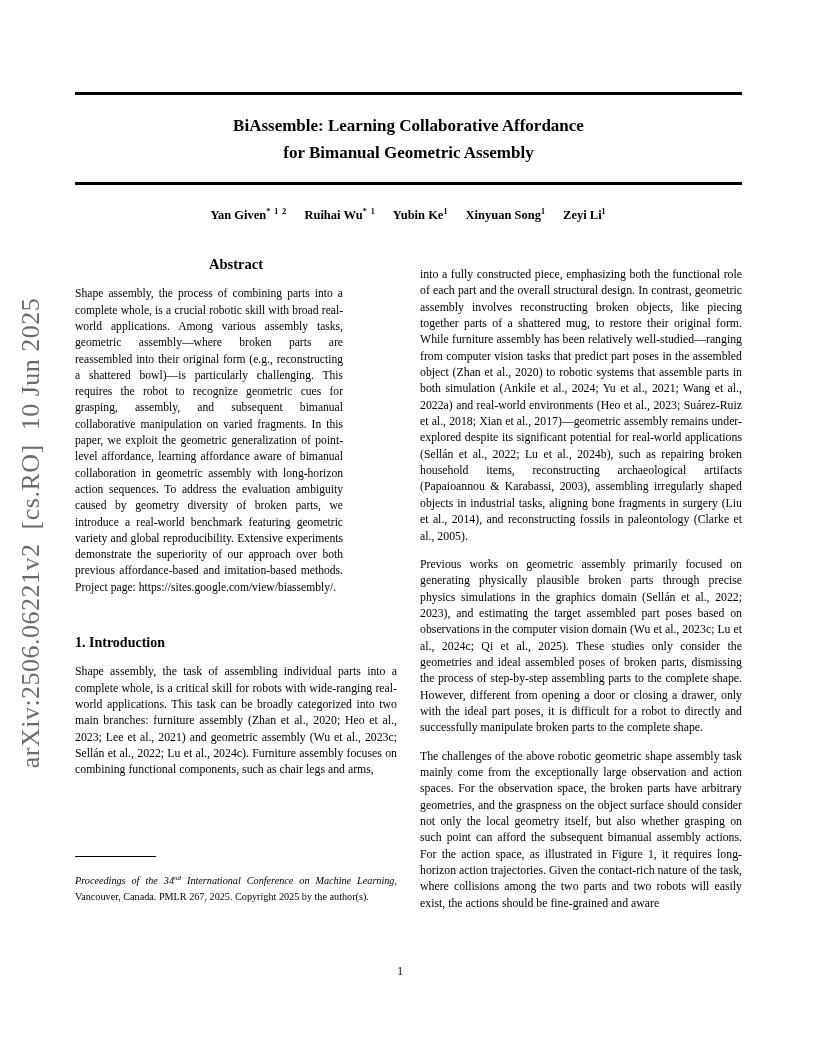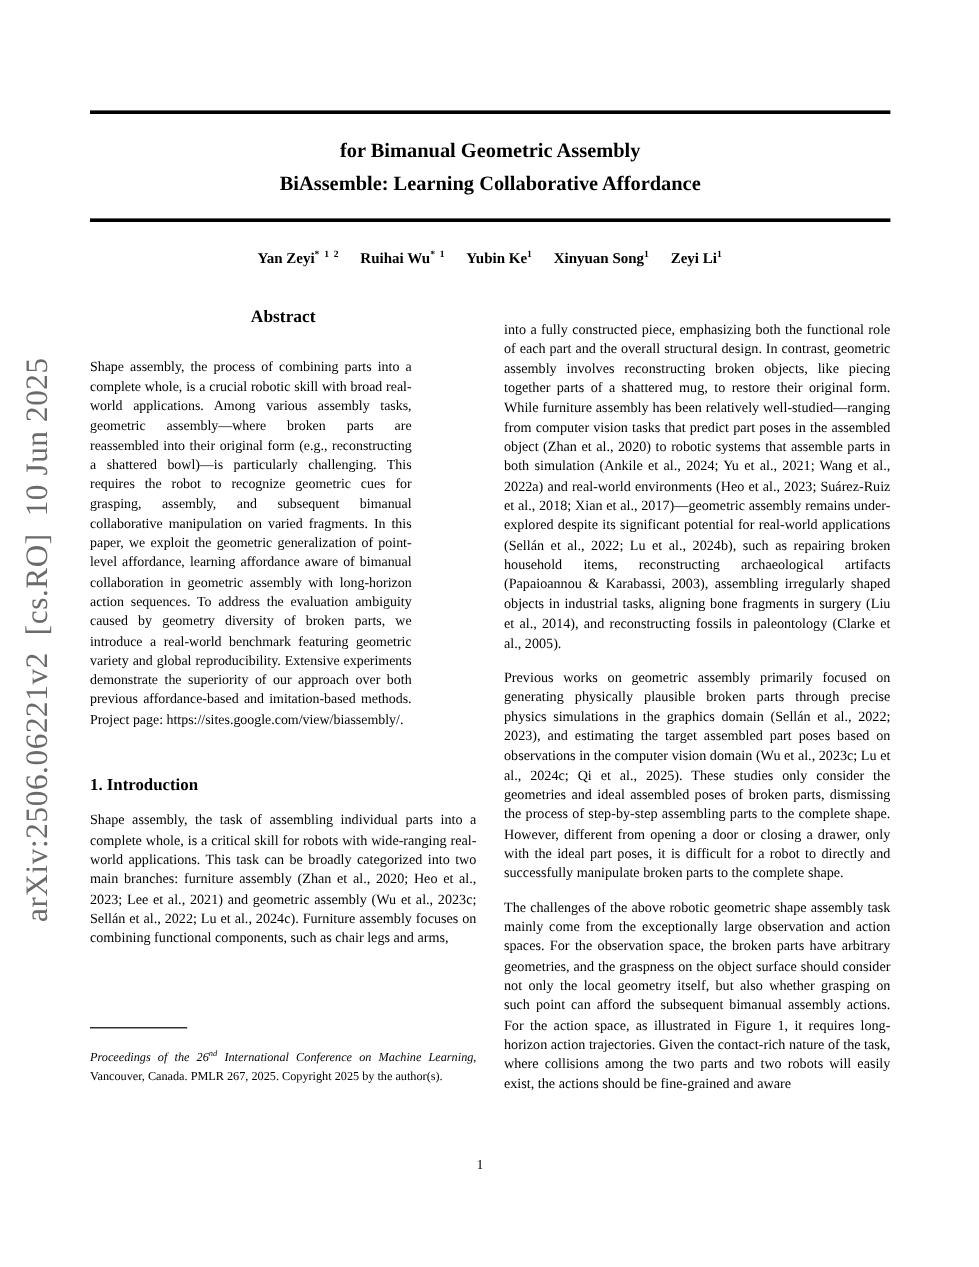--- a/index.html
+++ b/index.html
@@ -76,21 +76,21 @@
     font-size: 11.8px;
     line-height: 16.35px;
   }
   .col-left  { left: 75px;  top: 256px; }
   .col-right { left: 420px; top: 266px; }
 
   .abstract-heading {
     text-align: center;
     font-size: 14.5px;
     font-weight: bold;
-    margin: 0 0 26px 0;
+    margin: 0 0 14px 0;
   }
   .abstract-body {
     width: 268px;
     margin: 0 auto;
     font-size: 11.6px;
     line-height: 16.3px;
     text-align: justify;
   }
   .abstract-body a {
     color: #000;
@@ -142,27 +142,27 @@
 <body>
 
 <div class="page">
 
   <div class="watermark">arXiv:2506.06221v2  [cs.RO]  10 Jun 2025</div>
 
   <div class="rule rule-top"></div>
   <div class="rule rule-bottom"></div>
 
   <div class="title-block">
+    <div>BiAssemble: Learning Collaborative Affordance</div>
     <div>for Bimanual Geometric Assembly</div>
-    <div>BiAssemble: Learning Collaborative Affordance</div>
   </div>
 
   <div class="authors-block">
     <div>
-      <span class="author"><span>Yan Zeyi</span><span class="asup">* 1 2</span></span>
+      <span class="author"><span>Yan Given</span><span class="asup">* 1 2</span></span>
       <span class="author"><span>Ruihai Wu</span><span class="asup">* 1</span></span>
       <span class="author"><span>Yubin Ke</span><span class="asup">1</span></span>
       <span class="author"><span>Xinyuan Song</span><span class="asup">1</span></span>
       <span class="author"><span>Zeyi Li</span><span class="asup">1</span></span>
     </div>
   </div>
 
   <div class="col col-left">
     <div class="abstract-heading">Abstract</div>
     <p class="abstract-body para"><span>Shape assembly, the process of combining parts into a complete whole, is a crucial robotic skill with broad real-world applications. Among various assembly tasks, geometric assembly—where broken parts are reassembled into their original form (e.g., reconstructing a shattered bowl)—is particularly challenging. This requires the robot to recognize geometric cues for grasping, assembly, and subsequent bimanual collaborative manipulation on varied fragments. In this paper, we exploit the geometric generalization of point-level affordance, learning affordance aware of bimanual collaboration in geometric assembly with long-horizon action sequences. To address the evaluation ambiguity caused by geometry diversity of broken parts, we introduce a real-world benchmark featuring geometric variety and global reproducibility. Extensive experiments demonstrate the superiority of our approach over both previous affordance-based and imitation-based methods. Project page:</span>
@@ -173,18 +173,18 @@
   </div>
 
   <div class="col col-right">
     <p class="para">into a fully constructed piece, emphasizing both the functional role of each part and the overall structural design. In contrast, geometric assembly involves reconstructing broken objects, like piecing together parts of a shattered mug, to restore their original form. While furniture assembly has been relatively well-studied—ranging from computer vision tasks that predict part poses in the assembled object (Zhan et al., 2020) to robotic systems that assemble parts in both simulation (Ankile et al., 2024; Yu et al., 2021; Wang et al., 2022a) and real-world environments (Heo et al., 2023; Suárez-Ruiz et al., 2018; Xian et al., 2017)—geometric assembly remains under-explored despite its significant potential for real-world applications (Sellán et al., 2022; Lu et al., 2024b), such as repairing broken household items, reconstructing archaeological artifacts (Papaioannou &amp; Karabassi, 2003), assembling irregularly shaped objects in industrial tasks, aligning bone fragments in surgery (Liu et al., 2014), and reconstructing fossils in paleontology (Clarke et al., 2005).</p>
     <p class="para">Previous works on geometric assembly primarily focused on generating physically plausible broken parts through precise physics simulations in the graphics domain (Sellán et al., 2022; 2023), and estimating the target assembled part poses based on observations in the computer vision domain (Wu et al., 2023c; Lu et al., 2024c; Qi et al., 2025). These studies only consider the geometries and ideal assembled poses of broken parts, dismissing the process of step-by-step assembling parts to the complete shape. However, different from opening a door or closing a drawer, only with the ideal part poses, it is difficult for a robot to directly and successfully manipulate broken parts to the complete shape.</p>
     <p class="para">The challenges of the above robotic geometric shape assembly task mainly come from the exceptionally large observation and action spaces. For the observation space, the broken parts have arbitrary geometries, and the graspness on the object surface should consider not only the local geometry itself, but also whether grasping on such point can afford the subsequent bimanual assembly actions. For the action space, as illustrated in Figure 1, it requires long-horizon action trajectories. Given the contact-rich nature of the task, where collisions among the two parts and two robots will easily exist, the actions should be fine-grained and aware</p>
   </div>
 
   <div class="footnote-block">
     <div class="footnote-rule"></div>
-    <div class="proceedings"><span class="it">Proceedings of the 26</span><span class="fsup it">nd</span><span class="it"> International Conference on Machine Learning</span><span>, Vancouver, Canada. PMLR 267, 2025. Copyright 2025 by the author(s).</span></div>
+    <div class="proceedings"><span class="it">Proceedings of the 34</span><span class="fsup it">nd</span><span class="it"> International Conference on Machine Learning</span><span>, Vancouver, Canada. PMLR 267, 2025. Copyright 2025 by the author(s).</span></div>
   </div>
 
   <div class="page-number">1</div>
 
 </div>
 
 </body></html>

